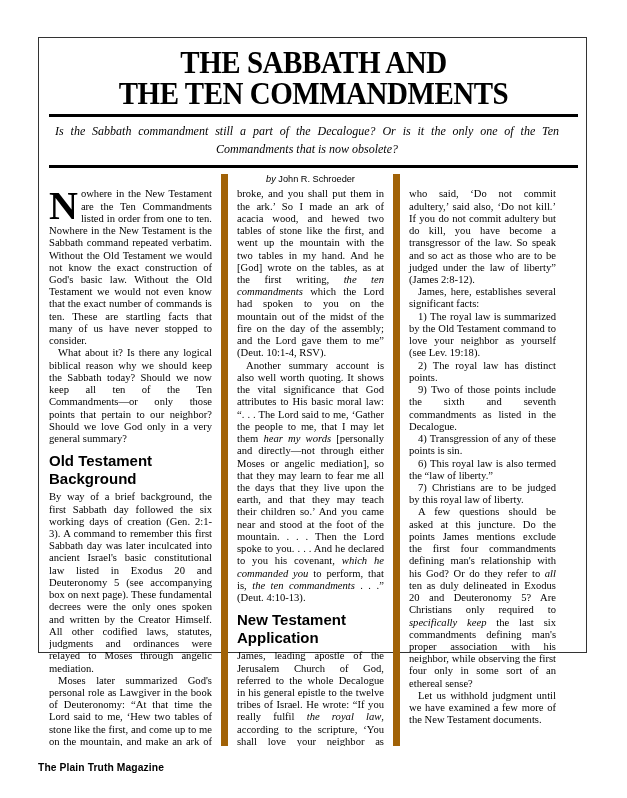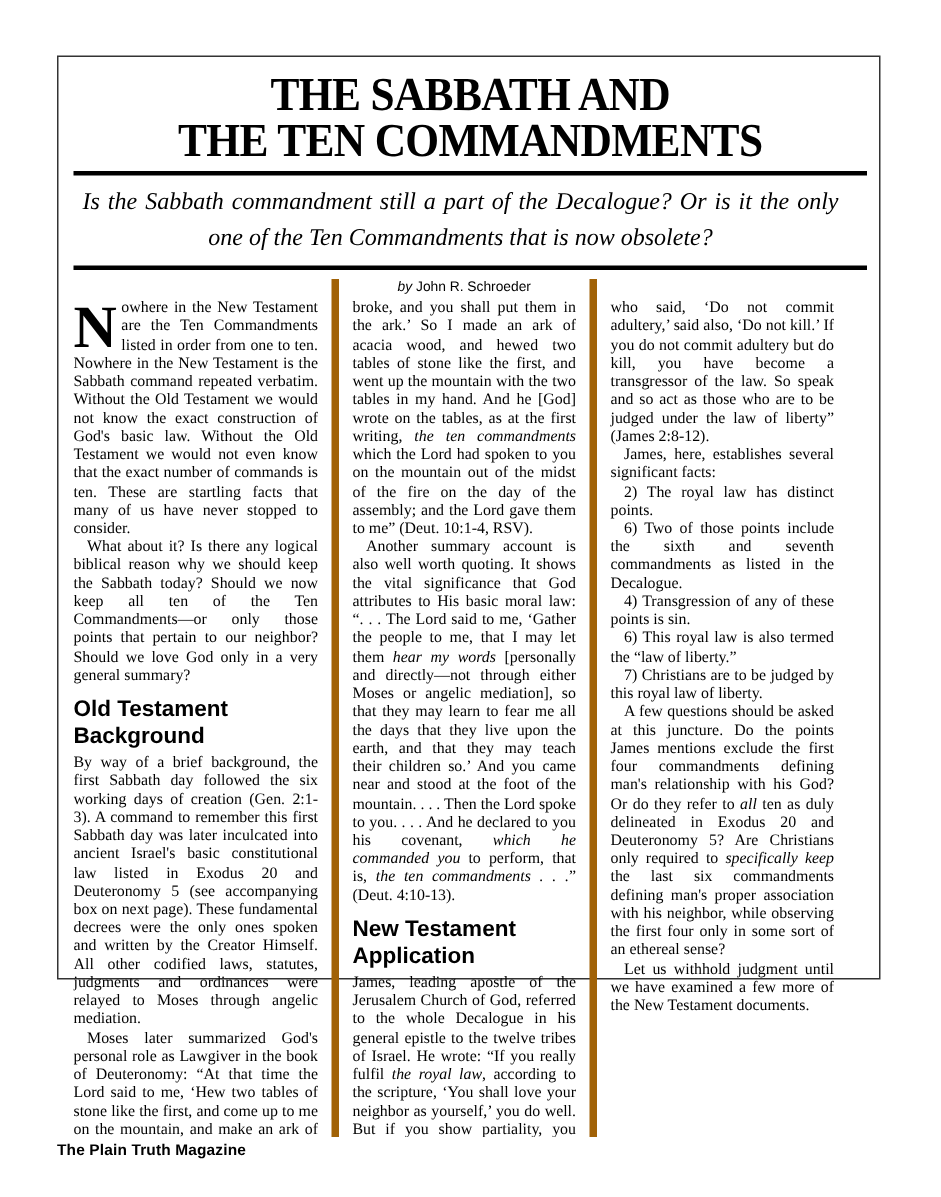--- a/index.html
+++ b/index.html
@@ -68,40 +68,40 @@
     width: 100%;
   }
   .rule-above-cols {
     margin-top: 7px;
     width: 100%;
   }
 
   .deck {
     font-family: "Liberation Serif", serif;
     font-style: italic;
-    font-size: 16px;
+    font-size: 12px;
     line-height: 1.48;
     text-align: justify;
     text-align-last: center;
     margin: 6px 19px 0 6px;
   }
 
   
   .columns {
     display: flex;
     margin-top: 6px;
     height: 572px;
   }
   .col {
     width: 163px;
     box-sizing: border-box;
     overflow: hidden;
   }
   .col-2, .col-3 {
-    border-left: 5px solid #a16207;
+    border-left: 7px solid #a16207;
     padding-left: 9px;
     margin-left: 9px;
   }
 
   .byline {
     font-family: "Liberation Sans", sans-serif;
     font-size: 9.2px;
     text-align: center;
     margin-bottom: 3px;
     height: 11px;
@@ -197,22 +197,23 @@
             <p class="body"><span>Another summary account is also well worth quoting. It shows the vital significance that God attributes to His basic moral law: “. . . The Lord said to me, ‘Gather the people to me, that I may let them </span><i>hear my words</i><span> [personally and directly—not through either Moses or angelic mediation], so that they may learn to fear me all the days that they live upon the earth, and that they may teach their children so.’ And you came near and stood at the foot of the mountain. . . . Then the Lord spoke to you. . . . And he declared to you his covenant, </span><i>which he commanded you</i><span> to perform, that is, </span><i>the ten commandments . . .</i><span>” (Deut. 4:10-13).</span></p>
             <h2 class="subhead">New Testament Application</h2>
             <p class="body noindent"><span>James, leading apostle of the Jerusalem Church of God, referred to the whole Decalogue in his general epistle to the twelve tribes of Israel. He wrote: “If you really fulfil </span><i>the royal law</i><span>, according to the scripture, ‘You shall love your neighbor as yourself,’ you do well. But if you show partiality, you commit sin, and are convicted by the law as transgressors [sin is the transgression of the law; see I John 3:4]. For whoever keeps </span></p>
           </div>
       </div>
       <div class="col col-3">
         <div class="byline-spacer"></div>
         <div>
             <p class="body noindent">who said, ‘Do not commit adultery,’ said also, ‘Do not kill.’ If you do not commit adultery but do kill, you have become a transgressor of the law. So speak and so act as those who are to be judged under the law of liberty” (James 2:8-12).</p>
             <p class="body">James, here, establishes several significant facts:</p>
+            <p class="body">1) The royal law is summarized by the Old Testament command to love your neighbor as yourself (see Lev. 19:18).</p>
             <p class="body">2) The royal law has distinct points.</p>
-            <p class="body">6) Two of those points include the sixth and seventh commandments as listed in the Decalogue.</p>
+            <p class="body">9) Two of those points include the sixth and seventh commandments as listed in the Decalogue.</p>
             <p class="body">4) Transgression of any of these points is sin.</p>
             <p class="body">6) This royal law is also termed the “law of liberty.”</p>
             <p class="body">7) Christians are to be judged by this royal law of liberty.</p>
             <p class="body"><span>A few questions should be asked at this juncture. Do the points James mentions exclude the first four commandments defining man's relationship with his God? Or do they refer to </span><i>all</i><span> ten as duly delineated in Exodus 20 and Deuteronomy 5? Are Christians only required to </span><i>specifically keep</i><span> the last six commandments defining man's proper association with his neighbor, while observing the first four only in some sort of an ethereal sense?</span></p>
             <p class="body">Let us withhold judgment until we have examined a few more of the New Testament documents.</p>
           </div>
       </div>
     </div>
 
   </div>

